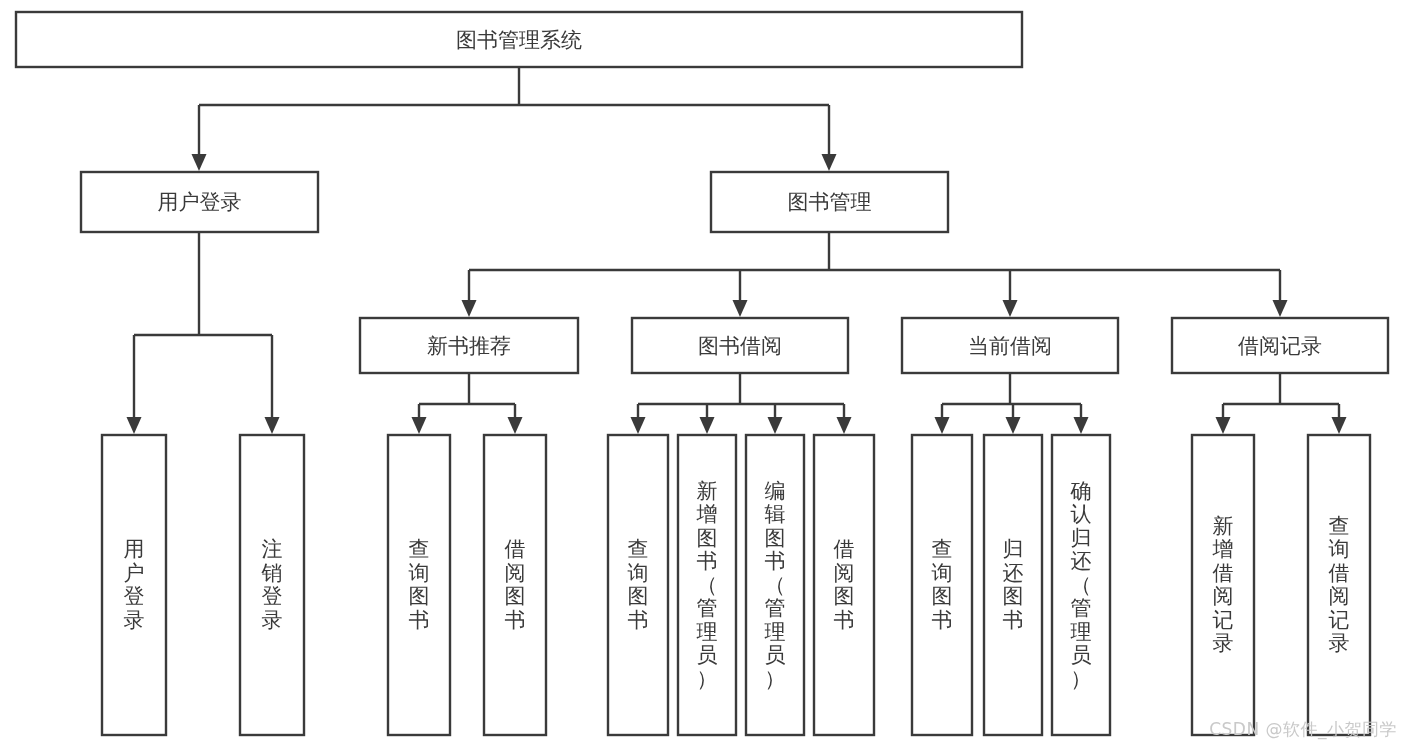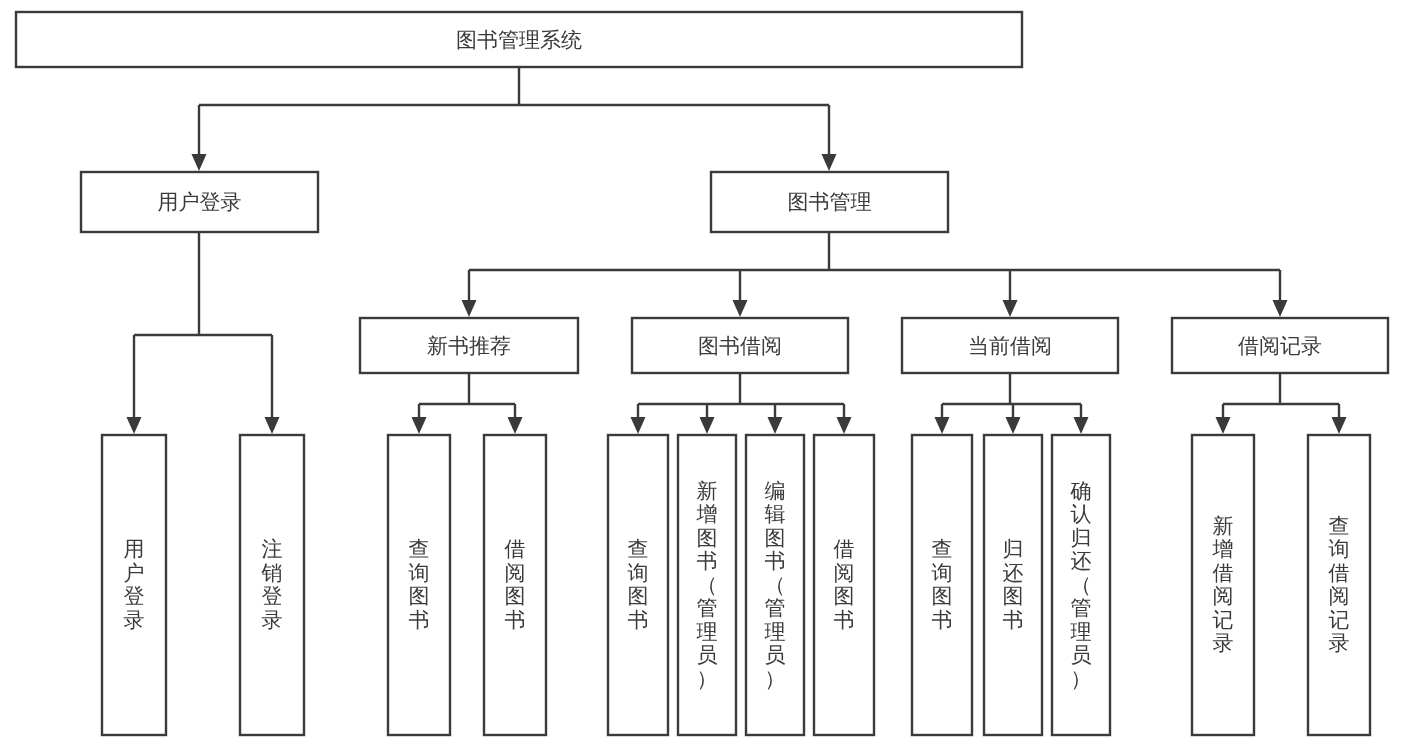--- a/index.html
+++ b/index.html
@@ -215,13 +215,14 @@
         <g>
           <rect x="1192" y="435" width="62" height="300" class="node-box"></rect>
           <text x="1223" class="node-label-vert"><tspan x="1223" y="532.83">新</tspan><tspan x="1223" y="556.33">增</tspan><tspan x="1223" y="579.83">借</tspan><tspan x="1223" y="603.33">阅</tspan><tspan x="1223" y="626.83">记</tspan><tspan x="1223" y="650.33">录</tspan></text>
         </g>
         <g>
           <rect x="1308" y="435" width="62" height="300" class="node-box"></rect>
           <text x="1339" class="node-label-vert"><tspan x="1339" y="532.83">查</tspan><tspan x="1339" y="556.33">询</tspan><tspan x="1339" y="579.83">借</tspan><tspan x="1339" y="603.33">阅</tspan><tspan x="1339" y="626.83">记</tspan><tspan x="1339" y="650.33">录</tspan></text>
         </g>
       </g>
   </svg>
+  <div class="watermark">CSDN @软件_小贺同学</div>
 </div>
 
 </body></html>

